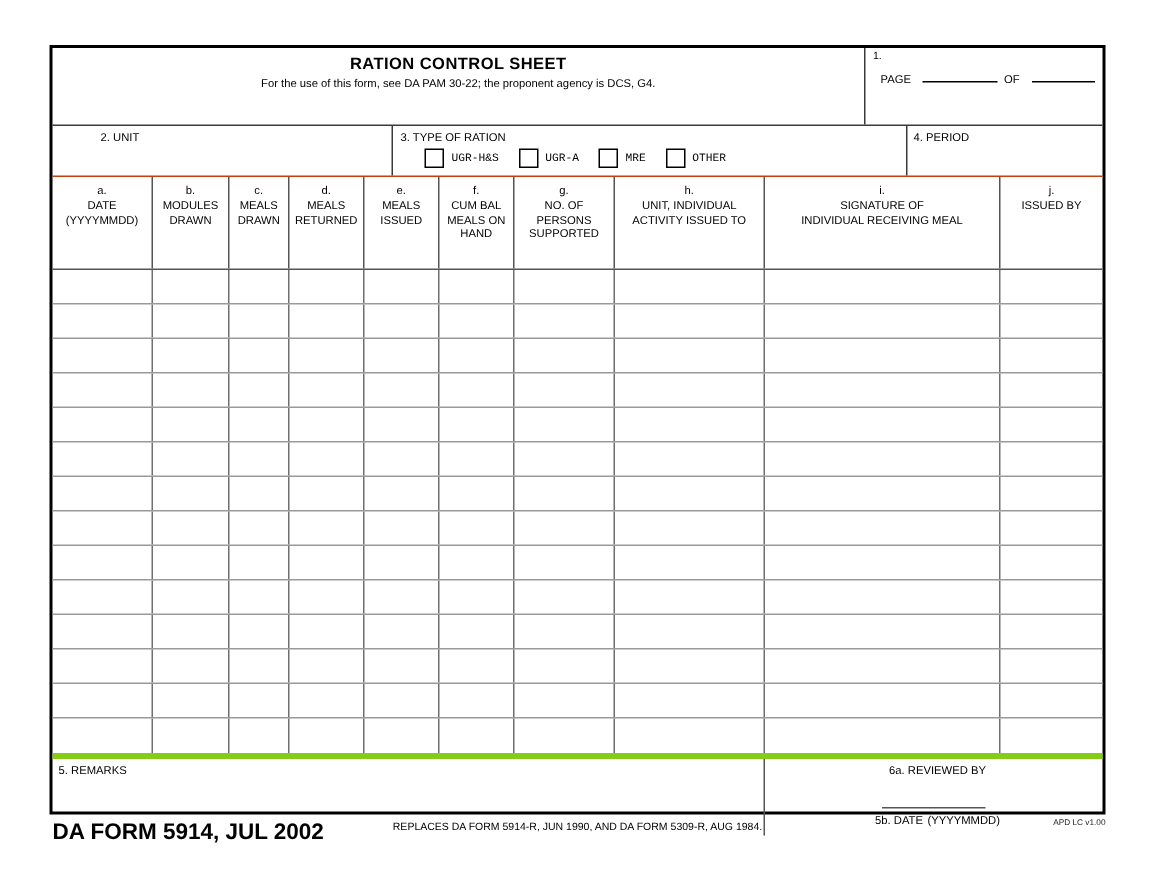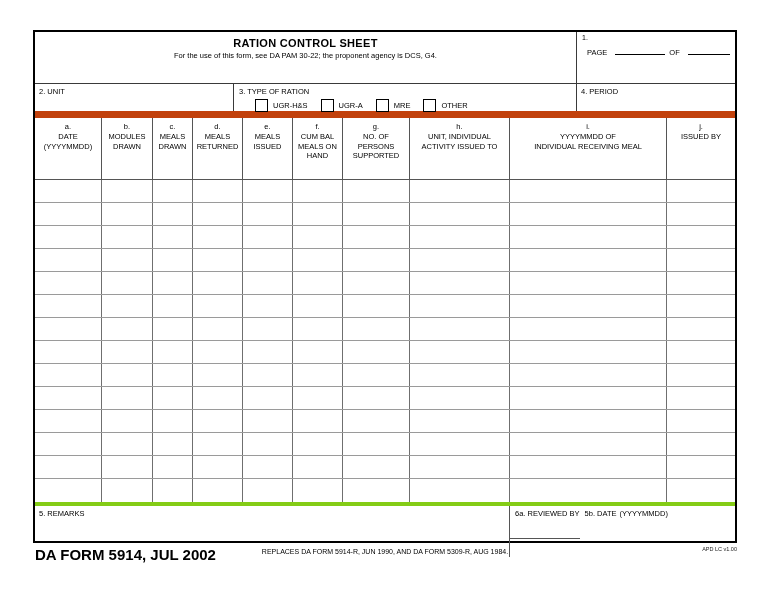--- a/index.html
+++ b/index.html
@@ -18,26 +18,26 @@
   .title-cell{width:542px;border-right:1px solid #3a3a3a;text-align:center;padding-top:5px;}
   .form-title{font-size:11px;font-weight:bold;letter-spacing:.3px;}
   .form-subtitle{font-size:7.5px;margin-top:2px;}
   .box1{flex:1;padding:2px 0 0 5px;font-size:7px;}
   .box1 .pageline{margin-top:5px;padding-left:5px;font-size:7.5px;}
   .blank{display:inline-block;border-bottom:1px solid #000;height:9px;vertical-align:baseline;}
   .blank.b1{width:50px;margin-left:8px;}
   .blank.b2{width:42px;margin-left:8px;}
   .oflabel{margin-left:4px;}
   
-  .row2{display:flex;height:34px;border-bottom:7px solid #c2410c;}
+  .row2{display:flex;height:34px;border-bottom:1px solid #c2410c;padding-left:28px;}
   .cell-label{font-size:7.5px;}
   .unit-cell{width:199px;border-right:1px solid #3a3a3a;padding:3px 0 0 4px;}
   .ration-cell{width:343px;border-right:1px solid #3a3a3a;padding:3px 0 0 5px;}
   .period-cell{flex:1;padding:3px 0 0 4px;}
-  .opts{display:flex;align-items:center;margin-left:16px;margin-top:3px;}
+  .opts{display:flex;align-items:center;margin-left:16px;margin-top:3px;font-family:Liberation Mono, monospace;}
   .opt{display:flex;align-items:center;margin-right:13px;}
   .cb{display:inline-block;width:13px;height:13px;border:1px solid #000;background:#fff;}
   .cbl{font-size:7.5px;margin-left:5px;}
   
   .thead{display:flex;height:62px;border-bottom:1px solid #555;}
   .th{border-right:1px solid #555;text-align:center;padding-top:4px;
       font-size:7.5px;line-height:1.3;overflow:hidden;}
   .th:last-child{border-right:none;}
   .th .it,.it{}
   
@@ -46,21 +46,21 @@
   .col8{width:157px;}.col9{width:68px;flex:1;}
   
   .tbody{display:flex;flex-direction:column;}
   .tr{display:flex;height:23px;border-bottom:1px solid #9a9a9a;}
   .tr:last-child{border-bottom:none;}
   .td{border-right:1px solid #6f6f6f;height:100%;}
   .td:last-child{border-right:none;}
   
   .bottom{display:flex;height:55px;border-top:4px solid #84cc16;}
   .remarks{width:475px;border-right:1px solid #555;padding:3px 0 0 4px;}
-  .review-col{flex:1;display:flex;flex-direction:row;}
+  .review-col{flex:1;display:flex;flex-direction:column;align-items:center;}
   .reviewed{height:33px;border-bottom:1px solid #555;padding:3px 0 0 5px;}
   .datebox{flex:1;padding:3px 0 0 5px;}
   .datebox .it{margin-left:3px;}
   
   .footer{position:absolute;left:33px;top:546px;width:704px;height:16px;}
   .f-left{position:absolute;left:2px;top:0;font-weight:bold;font-size:15px;}
   .f-center{position:absolute;left:0;right:0;top:2px;text-align:center;font-size:7px;}
   .f-right{position:absolute;right:0;top:0;font-size:5.5px;color:#222;}
 </style>
 </head>
@@ -149,21 +149,21 @@
         <div>PERSONS</div>
         <div>SUPPORTED</div>
       </div>
       <div class="th col7">
         <div>h.</div>
         <div>UNIT, INDIVIDUAL</div>
         <div>ACTIVITY ISSUED TO</div>
       </div>
       <div class="th col8">
         <div>i.</div>
-        <div>YYYYMMDD OF</div>
+        <div>SIGNATURE OF</div>
         <div>INDIVIDUAL RECEIVING MEAL</div>
       </div>
       <div class="th col9">
         <div>j.</div>
         <div>ISSUED BY</div>
       </div>
     </div>
 
   <div class="tbody">
       <div class="tr">

